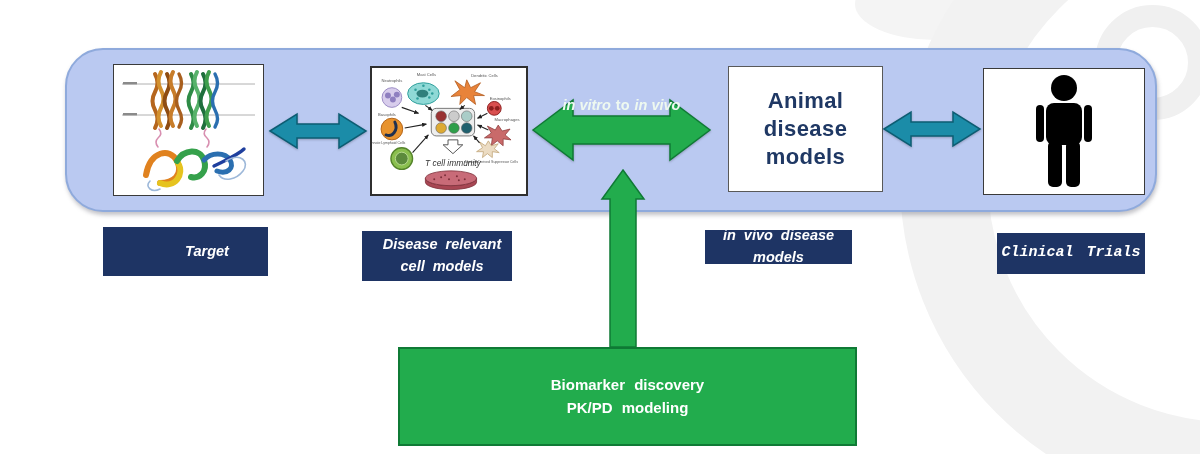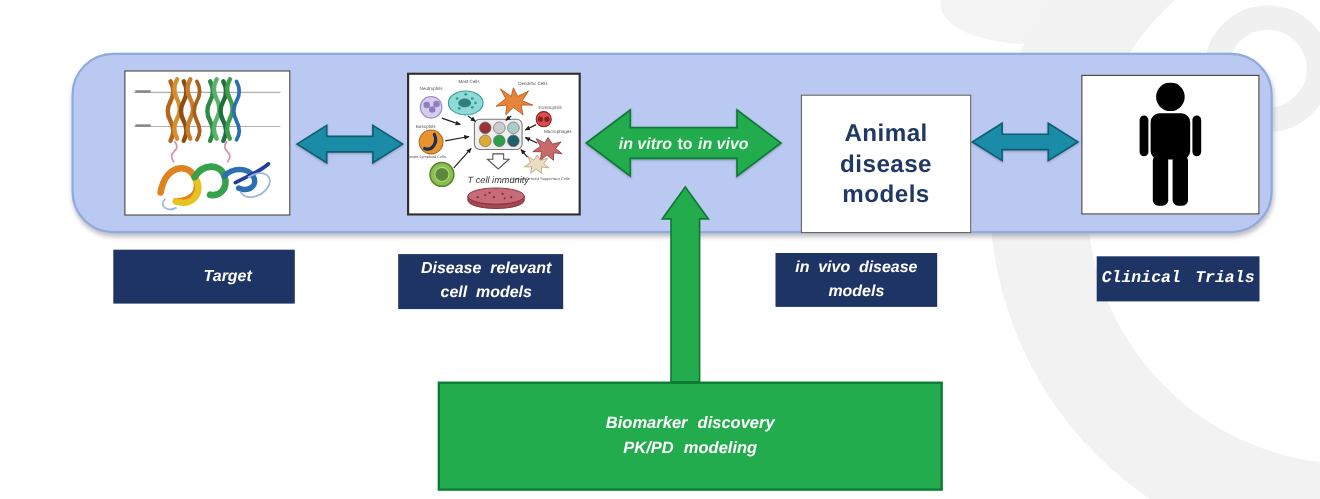--- a/index.html
+++ b/index.html
@@ -16,56 +16,56 @@
   .container {
     position:absolute; z-index:1; left:65px; top:48px; width:1092px; height:164px;
     background:var(--container-fill,#bac9f1); border:2px solid var(--container-border,#8faadc);
     border-radius:38px; box-shadow:1px 3px 4px rgba(120,120,130,.45);
   }
 
   .box { position:absolute; z-index:2; background:#fff; }
   .box-protein  { left:113px; top:64px;  width:151px; height:132px; border:1px solid #3a3a3a; }
   .box-cells    { left:370px; top:66px;  width:158px; height:130px; border:2px solid #2f2f2f; overflow:hidden; }
   .box-animal   { left:728px; top:66px;  width:155px; height:126px; border:1px solid #595959;
-                  display:flex; align-items:center; justify-content:center;margin-top:20px; }
+                  display:flex; align-items:center; justify-content:center; }
   .box-person   { left:983px; top:68px;  width:162px; height:127px; border:1px solid #3a3a3a;
                   display:flex; align-items:center; justify-content:center; }
 
   .animal-text { font-size:22px; font-weight:bold; color:var(--title-navy,#1f3864);
                  text-align:center; line-height:1.28; letter-spacing:.4px; }
 
   .arrow-svg { position:absolute; z-index:2; filter:drop-shadow(0 1.5px 1px rgba(60,60,80,.35)); }
   .arrow-1 { left:268px; top:112px; width:100px; height:38px; }
   .arrow-2 { left:882px; top:110px; width:100px; height:38px; }
   .arrow-green-h { left:530px; top:97px; width:183px; height:67px; }
   .arrow-green-v { left:599px; top:168px; width:48px; height:181px; z-index:3; filter:none; }
 
   .green-arrow-label {
     position:absolute; z-index:3; left:530px; top:97px; width:183px; height:67px;
-    display:flex; align-items:center; justify-content:center; gap:5px;
+    display:flex; align-items:flex-start; justify-content:center; gap:5px;
     color:#eef9f0; font-size:14.5px; font-weight:bold;
   }
   .green-arrow-label .it { font-style:italic; }
 
   .stage-label {
     position:absolute; z-index:2; background:var(--label-navy,#1e3464); color:#ffffff;
     font-weight:bold; font-style:italic; font-size:14.5px; line-height:1.5;
     display:flex; flex-direction:column; align-items:center; justify-content:center;
     text-align:center; word-spacing:4px;
   }
   .label-target   { left:103px; top:227px; width:165px; height:49px;padding-left:43px; }
   .label-cells    { left:362px; top:231px; width:150px; height:50px;padding-left:10px; }
-  .label-invivo   { left:705px; top:230px; width:147px; height:49px; }
+  .label-invivo   { left:705px; top:230px; width:147px; height:34px; }
   .label-clinical { left:997px; top:233px; width:148px; height:41px; font-size:15px;font-family:Liberation Mono, monospace; }
 
   .benefits-box {
     position:absolute; z-index:2; left:398px; top:347px; width:459px; height:99px;
     background:var(--green-fill,#22ac4d); border:2px solid var(--green-border,#0f7a35);
     display:flex; flex-direction:column; align-items:center; justify-content:center;
-    color:#ffffff; font-weight:bold; font-style:italic; font-size:15px; line-height:1.47;
+    color:#ffffff; font-weight:bold; font-size:15px; line-height:1.47;
     text-align:center; word-spacing:5px;
   }
 </style>
 </head>
 <body>
 
 <div class="canvas">
 
   <div class="wm wm-blob"></div>
   <div class="wm wm-circle"></div>

